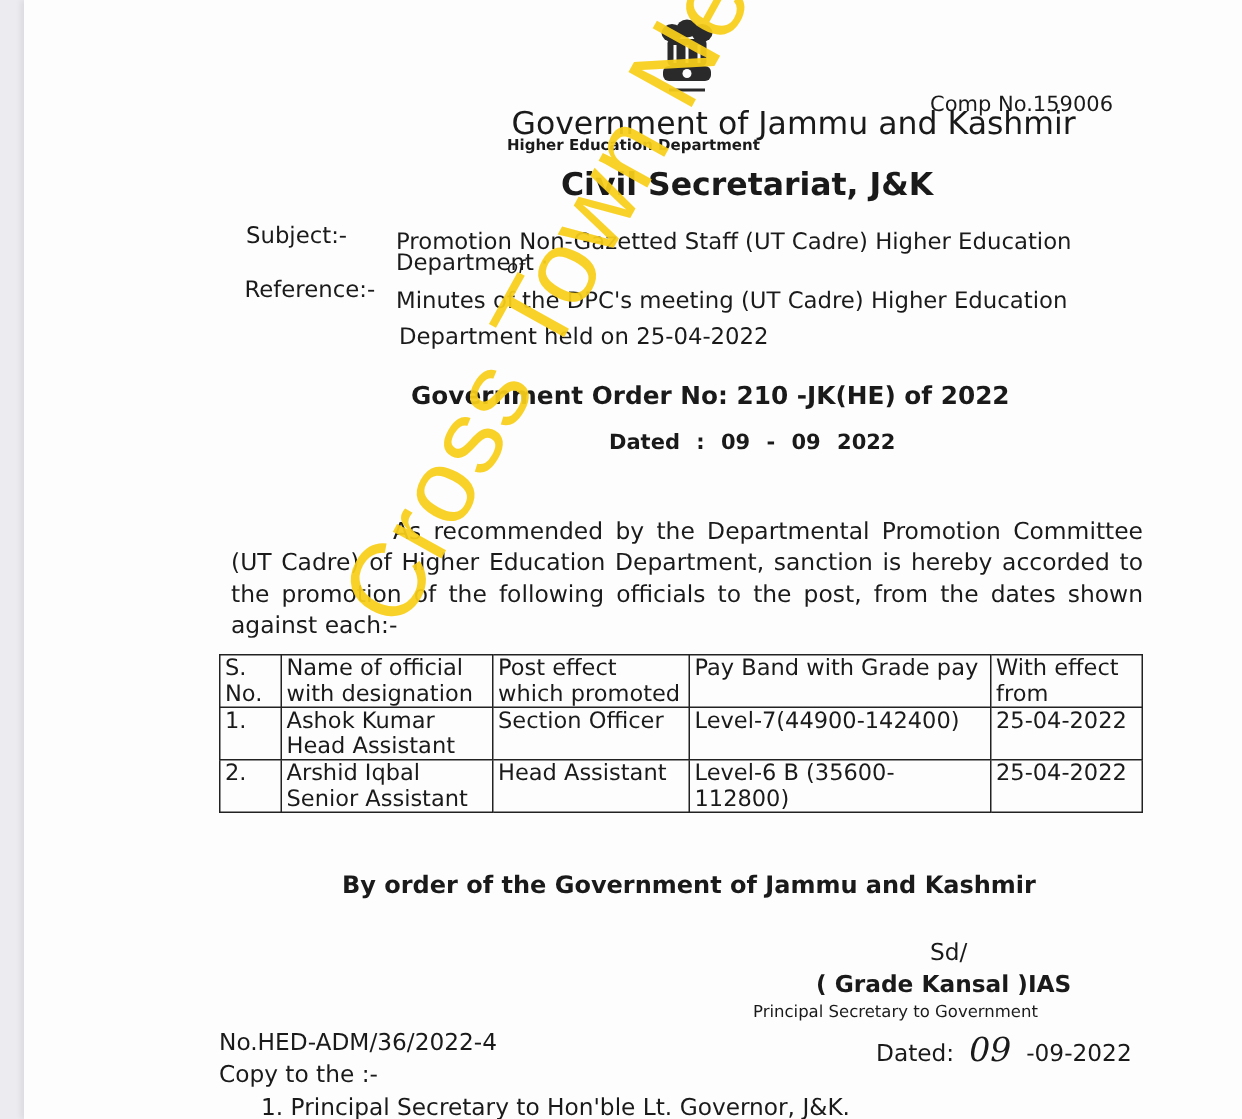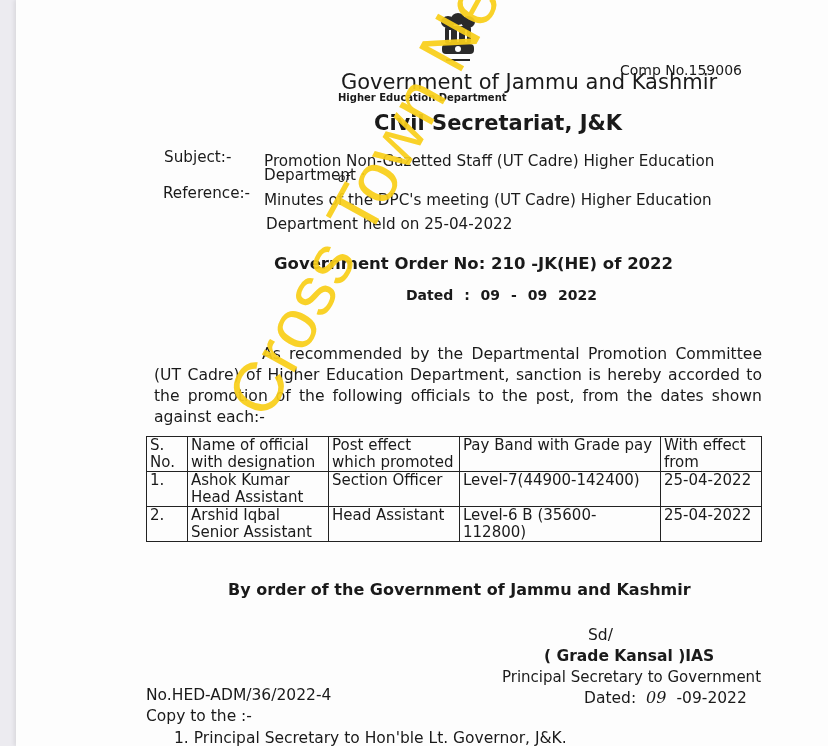--- a/index.html
+++ b/index.html
@@ -35,25 +35,25 @@
     .para .indent { display: inline-block; width: 108px; }
     table.promo {
       position: absolute; left: 130px; top: 436px; width: 616px;
       border-collapse: collapse; font-size: 15px; line-height: 17px;
     }
     table.promo td, table.promo th {
       border: 1.3px solid #222; padding: 0 3px; vertical-align: top; text-align: left; font-weight: normal;
     }
     .c1 { width: 34px; } .c2 { width: 134px; } .c3 { width: 124px; } .c4 { width: 194px; } .c5 { width: 94px; margin-left: 21px; }
     .byorder { left: 188px; top: 580px; font-size: 16px; font-weight: bold; margin-left: 24px; }
-    .sd { left: 572px; top: 626px; font-size: 15.5px; }
+    .sd { left: 604px; top: 626px; font-size: 15.5px; }
     .signer { left: 528px; top: 647px; font-size: 15.5px; font-weight: bold; }
-    .signer-title { left: 486px; top: 668px; font-size: 15px; }
+    .signer-title { left: 486px; top: 668px; font-size: 11px; }
     .sign-date { left: 568px; top: 688px; font-size: 15.5px; }
-    .sign-date .hand { font-family: "DejaVu Serif", serif; font-style: italic; font-size: 16px; margin: 4px 10px; }
+    .sign-date .hand { font-family: "DejaVu Serif", serif; font-style: italic; font-size: 22px; margin: 4px 10px; }
     .refno { left: 130px; top: 686px; font-size: 15.5px; }
     .copyto { left: 130px; top: 707px; font-size: 15.5px; }
     .copy1 { left: 158px; top: 729px; font-size: 15.5px; }
     .watermark {
       position: absolute; left: 230px; top: 370px;
       font-family: "Liberation Sans", sans-serif;
       font-size: 70px; color: #f9cf1a; opacity: 0.93;
       transform: rotate(-61deg); transform-origin: left center;
       white-space: nowrap; letter-spacing: 1px;
       pointer-events: none;

